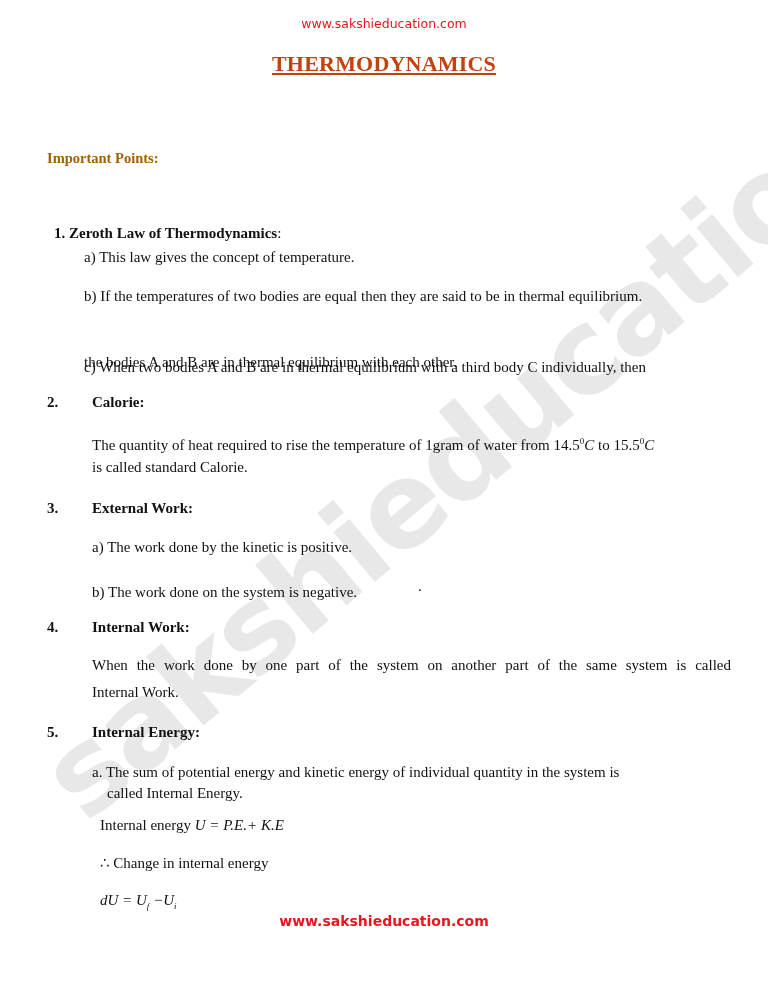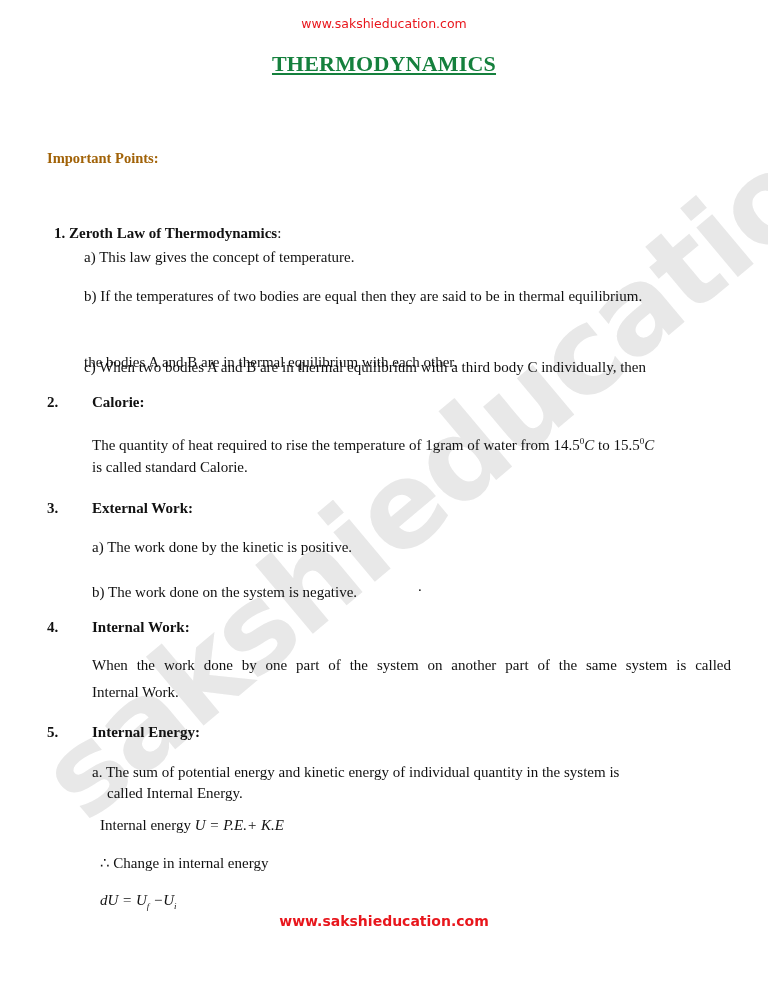--- a/index.html
+++ b/index.html
@@ -2,21 +2,21 @@
 <html><head>
 <meta charset="utf-8">
 <style>
   html, body { margin:0; padding:0; background:#ffffff; }
   body { width:768px; height:994px; position:relative; overflow:hidden;
          font-family:"Liberation Serif", serif; color:#111; }
   .abs { position:absolute; }
   .site-top { top:16px; left:0; width:768px; text-align:center;
               font-family:"DejaVu Sans", sans-serif; font-size:12.5px; color:#e8161c; }
   .title { top:51px; left:0; width:768px; text-align:center; font-weight:bold;
-           font-size:22px; color:#15803d; text-decoration:underline; letter-spacing:0.2px; }
+           font-size:22px; color:#c2410c; text-decoration:underline; letter-spacing:0.2px; }
   .imp { top:150px; left:47px; font-weight:bold; font-size:14.5px; color:#a16207; }
   .t { font-size:15px; line-height:20px; white-space:nowrap; }
   .b { font-weight:bold; }
   .num { left:47px; }
   .ind { left:92px; }
   .ind2 { left:100px; }
   .ind3 { left:84px; }
   .watermark { left:-10px; top:160px; width:900px; transform-origin:0 0;
                transform: translate(25px, 580px) rotate(-40deg);
                font-family:"DejaVu Sans", sans-serif; font-weight:bold; font-size:118px;

